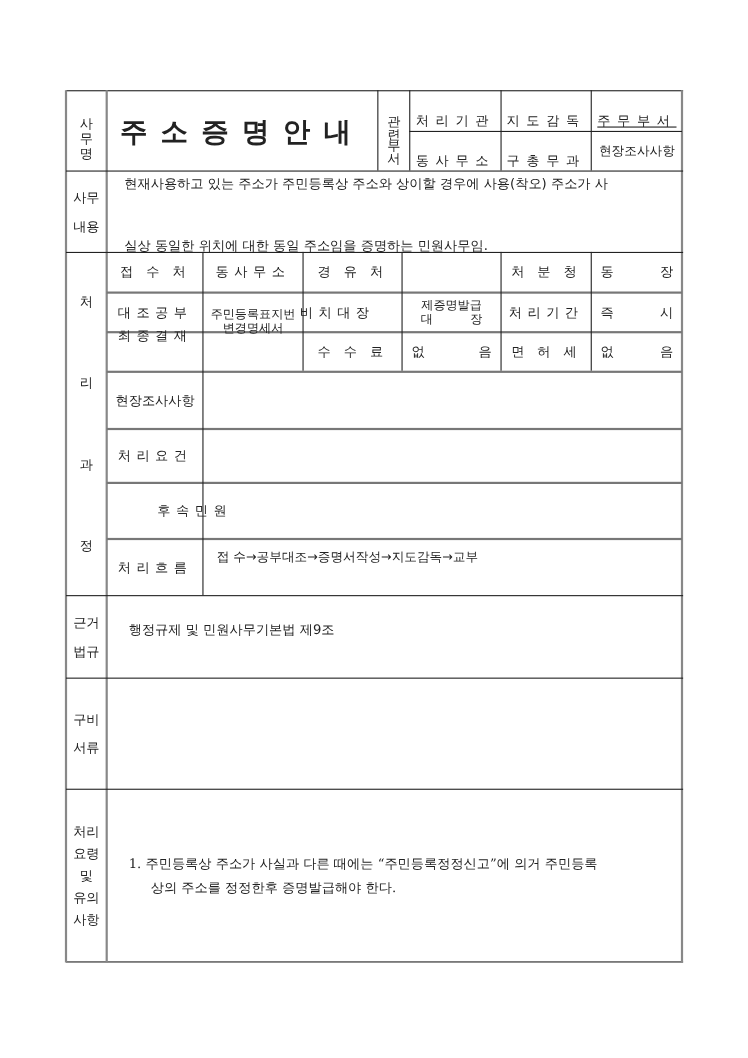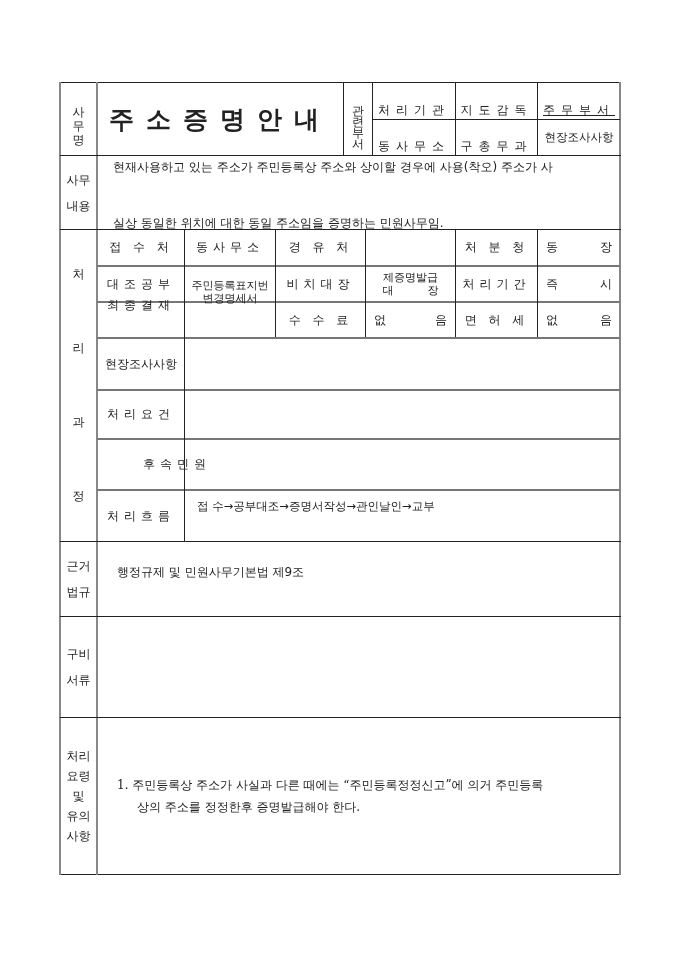--- a/index.html
+++ b/index.html
@@ -126,21 +126,21 @@
     <span>장</span>
   </div>
 
   <div class="cell" style="left:98px;top:267px;width:86px;height:34px;letter-spacing:5px;">
       <span>대조공부</span>
     </div>
   <div class="cell small" style="left:185px;top:267px;width:90px;height:50px;">
     <span>주민등록표지번</span>
     <span>변경명세서</span>
   </div>
-  <div class="cell" style="left:276px;top:267px;width:89px;height:34px;letter-spacing:5px;">
+  <div class="cell" style="left:262px;top:267px;width:89px;height:34px;letter-spacing:5px;">
       <span>비치대장</span>
     </div>
   <div class="cell small" style="left:366px;top:267px;width:89px;height:34px;">
     <span>제증명발급</span>
     <span style="display:flex;justify-content:space-between;width:56px;">
       <span>대</span>
       <span>장</span>
     </span>
   </div>
   <div class="cell" style="left:456px;top:267px;width:81px;height:34px;letter-spacing:5px;">
@@ -190,21 +190,21 @@
       <span>후속민원</span>
     </div>
   <div class="cell left" style="left:185px;top:440px;width:435px;height:49px;">
       <span></span>
     </div>
 
   <div class="cell" style="left:98px;top:491px;width:86px;height:50px;letter-spacing:5px;">
       <span>처리흐름</span>
     </div>
   <div class="cell left" style="left:185px;top:491px;width:435px;height:30px;font-size:11.5px;padding-left:12px;">
-      <span>접 수→공부대조→증명서작성→관인날인→교부</span>
+      <span>접 수→공부대조→증명서작성→지도감독→교부</span>
     </div>
 
   <div class="cell vert" style="left:60px;top:542px;width:37px;height:74px;line-height:26px;">
     <span>근거</span>
     <span>법규</span>
   </div>
   <div class="cell left" style="left:97px;top:542px;width:523px;height:60px;padding-left:20px;">
       <span>행정규제 및 민원사무기본법 제9조</span>
     </div>
 

